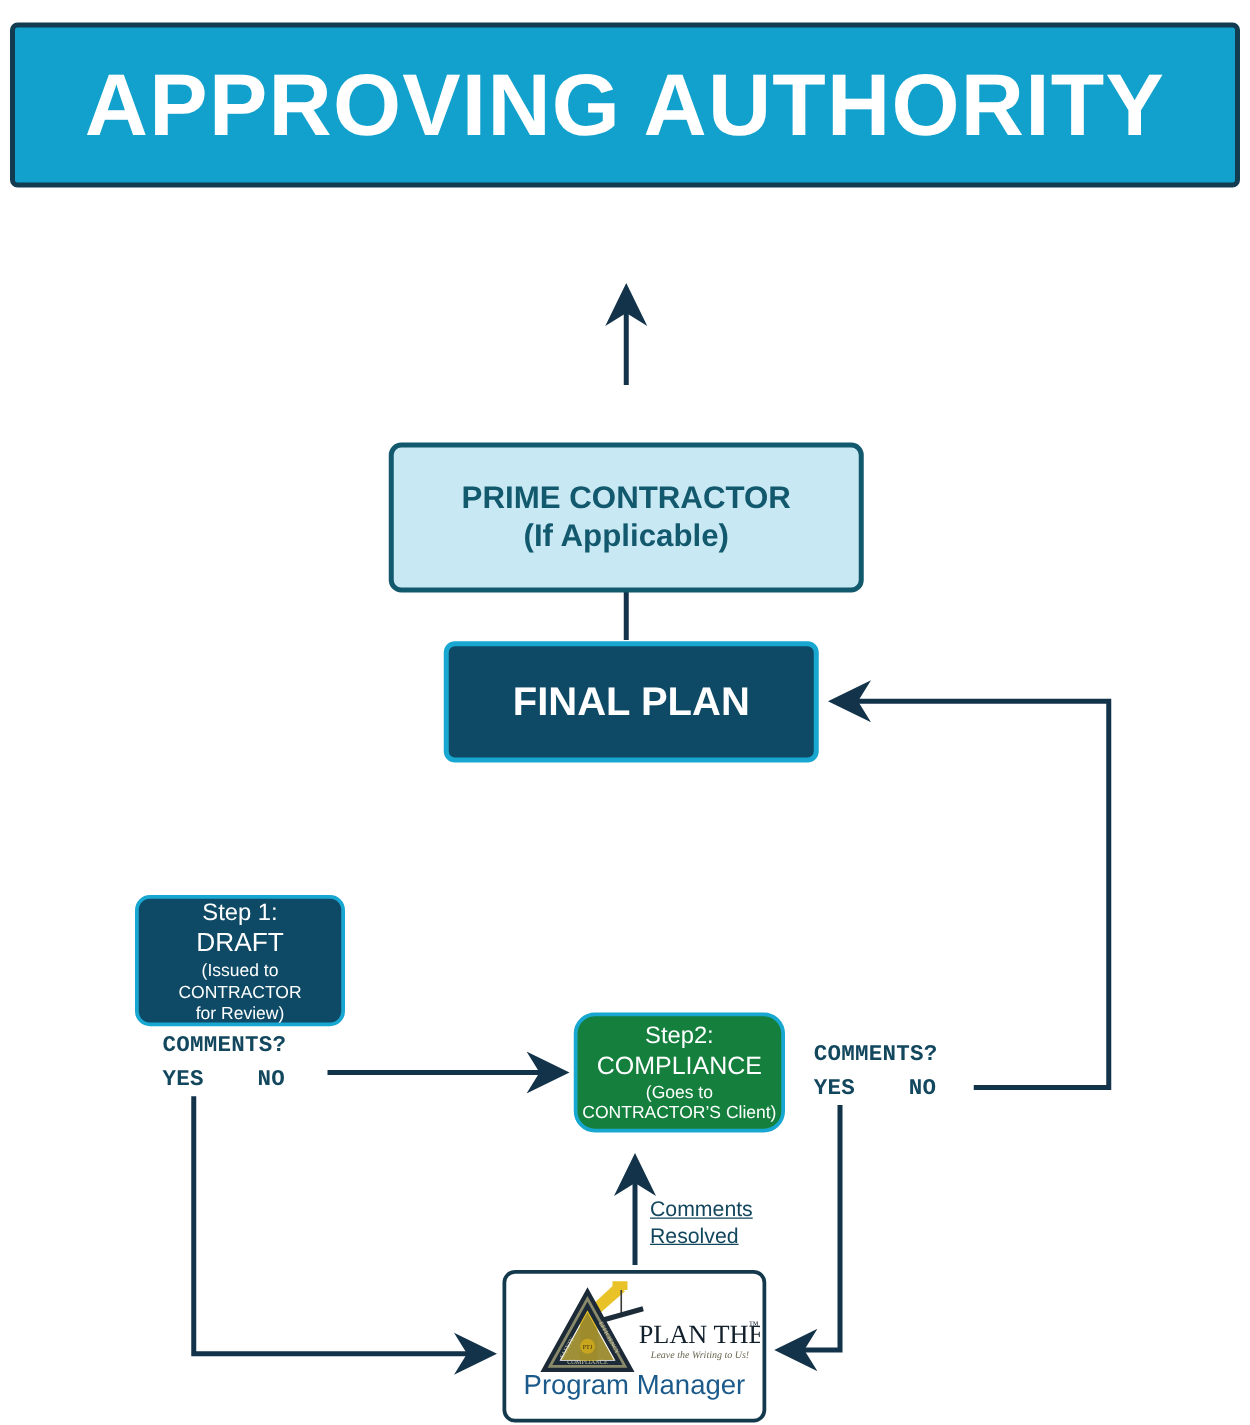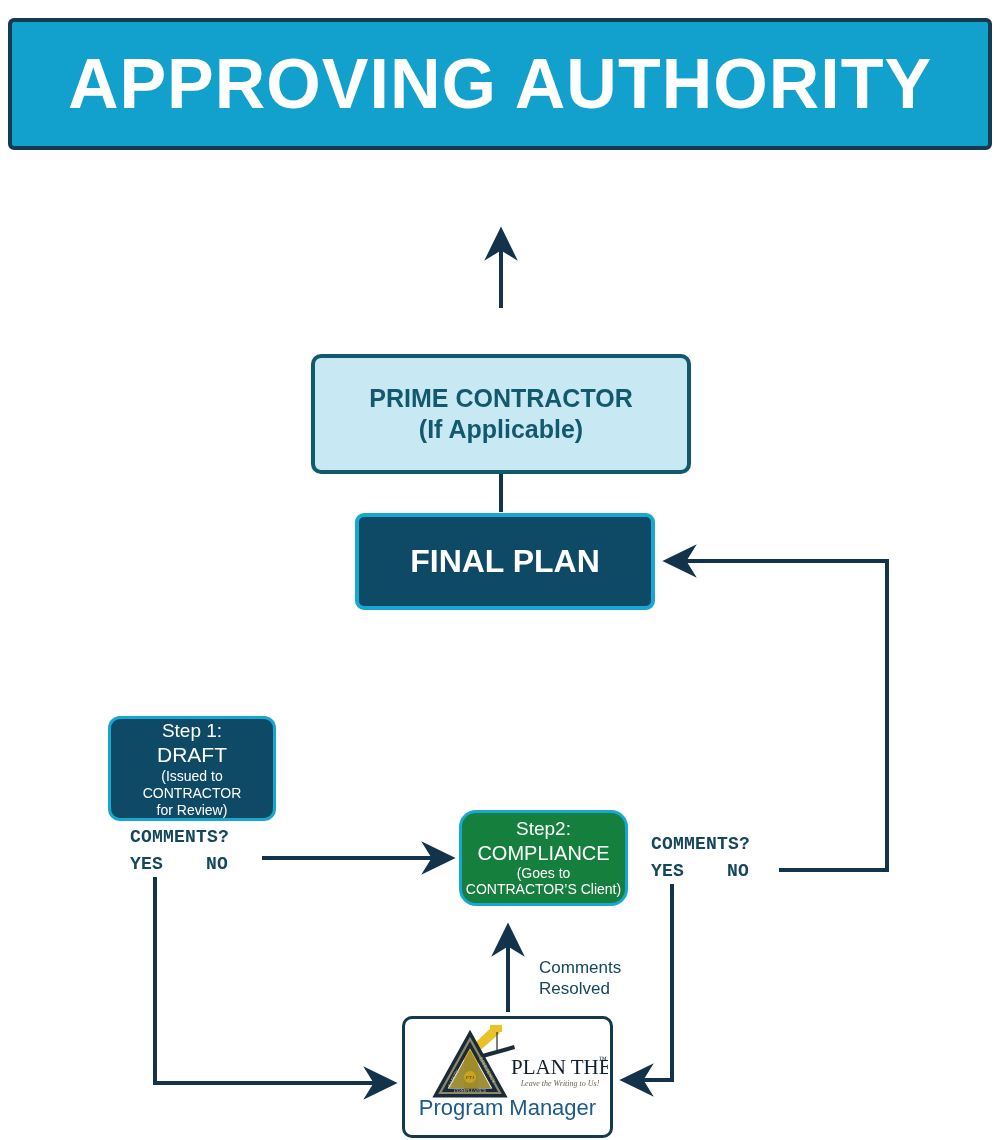--- a/index.html
+++ b/index.html
@@ -176,26 +176,27 @@
   }
   .decision .yes { display: inline-block; width: 76px; }
   .decision .no  { display: inline-block; text-align: center; }
 
   #decision-left  { left: 130px; top: 827px; }
   #decision-right { left: 651px; top: 834px; }
 
   
   #comments-resolved {
     position: absolute;
-    left: 539px;
+    left: 520px;
     top: 957px;
     color: #13475e;
     font-size: 17px;
     line-height: 1.25;
     text-align: left;
+    text-decoration: underline;
   }
 </style>
 </head>
 <body>
 
 <div id="canvas">
 
   <svg class="connectors" viewBox="0 0 1000 1140">
     <defs>
       <marker id="arrowhead" markerWidth="9" markerHeight="9" refX="7.2" refY="4.5" orient="auto" markerUnits="strokeWidth">

